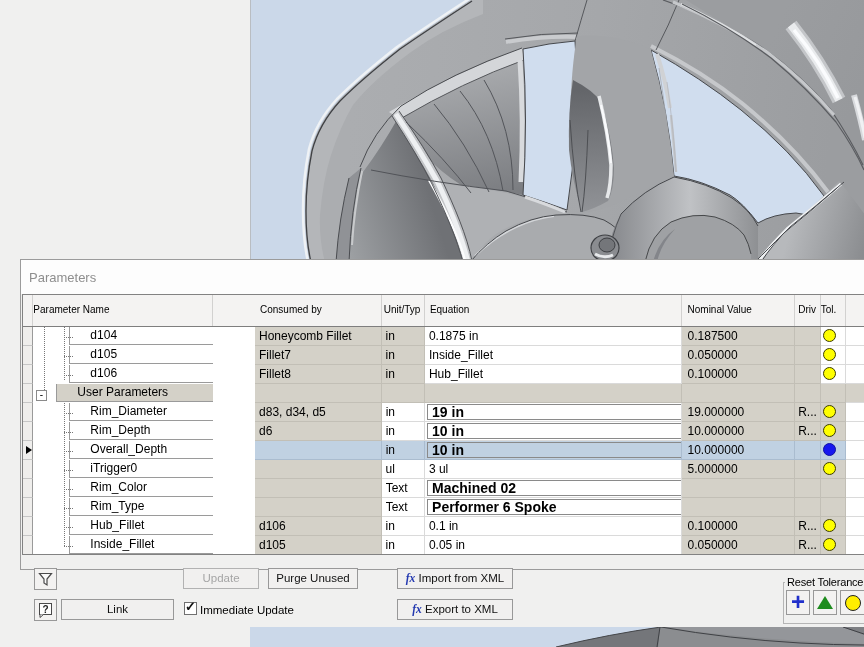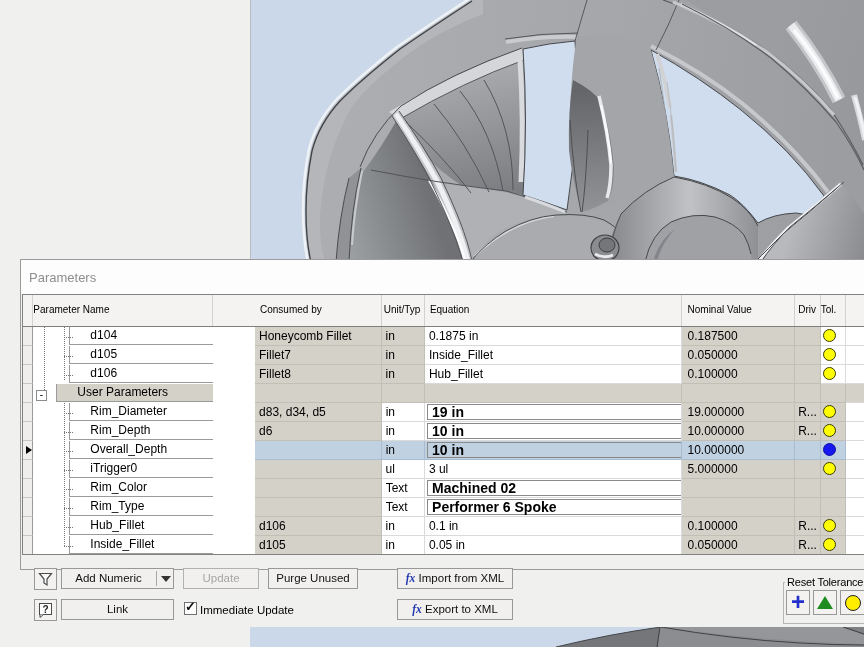--- a/index.html
+++ b/index.html
@@ -389,25 +389,20 @@
     <div class="dots-h" style="left:41px;top:194px;width:9px;"></div>
     <div class="dots-h" style="left:41px;top:213px;width:9px;"></div>
     <div class="dots-h" style="left:41px;top:232px;width:9px;"></div>
     <div class="dots-h" style="left:41px;top:251px;width:9px;"></div>
     <div style="position:absolute;left:13px;top:95px;width:11px;height:11px;border:1px solid #8a8a8a;background:#fff;box-sizing:border-box;font-size:10px;line-height:8px;text-align:center;">-</div>
   </div>
 
   <div class="tool" id="funnelbtn" style="left:13px;top:308px;"><svg width="21" height="20" viewBox="0 0 21 20">
         <path d="M4.5,4.5 L16.5,4.5 L12,10 L12,16 L9,14 L9,10 Z" fill="#fafafa" stroke="#4a4a4a" stroke-width="1.2"></path>
       </svg></div>
-  <div class="btn" style="left:40px;top:308px;width:113px;">
-      <span style="position:absolute;left:0;top:0;width:93px;text-align:center;">Add Numeric</span>
-      <span style="position:absolute;left:94px;top:2px;height:15px;border-left:1px solid #a8a7a6;"></span>
-      <span style="position:absolute;left:99px;top:7px;width:0;height:0;border-left:5px solid transparent;border-right:5px solid transparent;border-top:6px solid #333;"></span>
-    </div>
   <div class="btn" style="left:162px;top:308px;width:76px;color:#a5a5a5;border-color:#b2b2b2;">Update</div>
   <div class="btn" style="left:247px;top:308px;width:90px;">Purge Unused</div>
   <div class="btn" style="left:376px;top:308px;width:116px;"><span style="color:#2439b0;font-family:'Liberation Serif';font-style:italic;font-weight:bold;">fx</span> Import from XML</div>
   <div class="tool" id="helpbtn" style="left:13px;top:339px;"><svg width="21" height="20" viewBox="0 0 21 20">
         <rect x="4.5" y="3.5" width="12" height="11" fill="#fdfdfd" stroke="#4a4a4a"></rect>
         <path d="M5,14.5 L5,17.5 L8.5,14.5" fill="#fdfdfd" stroke="#4a4a4a" stroke-width="1"></path>
         <text x="10.5" y="12.5" font-size="10" font-weight="bold" fill="#222" text-anchor="middle" font-family="Liberation Sans">?</text>
       </svg></div>
   <div class="btn" style="left:40px;top:339px;width:113px;">Link</div>
   <div style="position:absolute;left:163px;top:342px;width:13px;height:13px;border:1px solid #707070;background:#fff;box-sizing:border-box;"></div>

